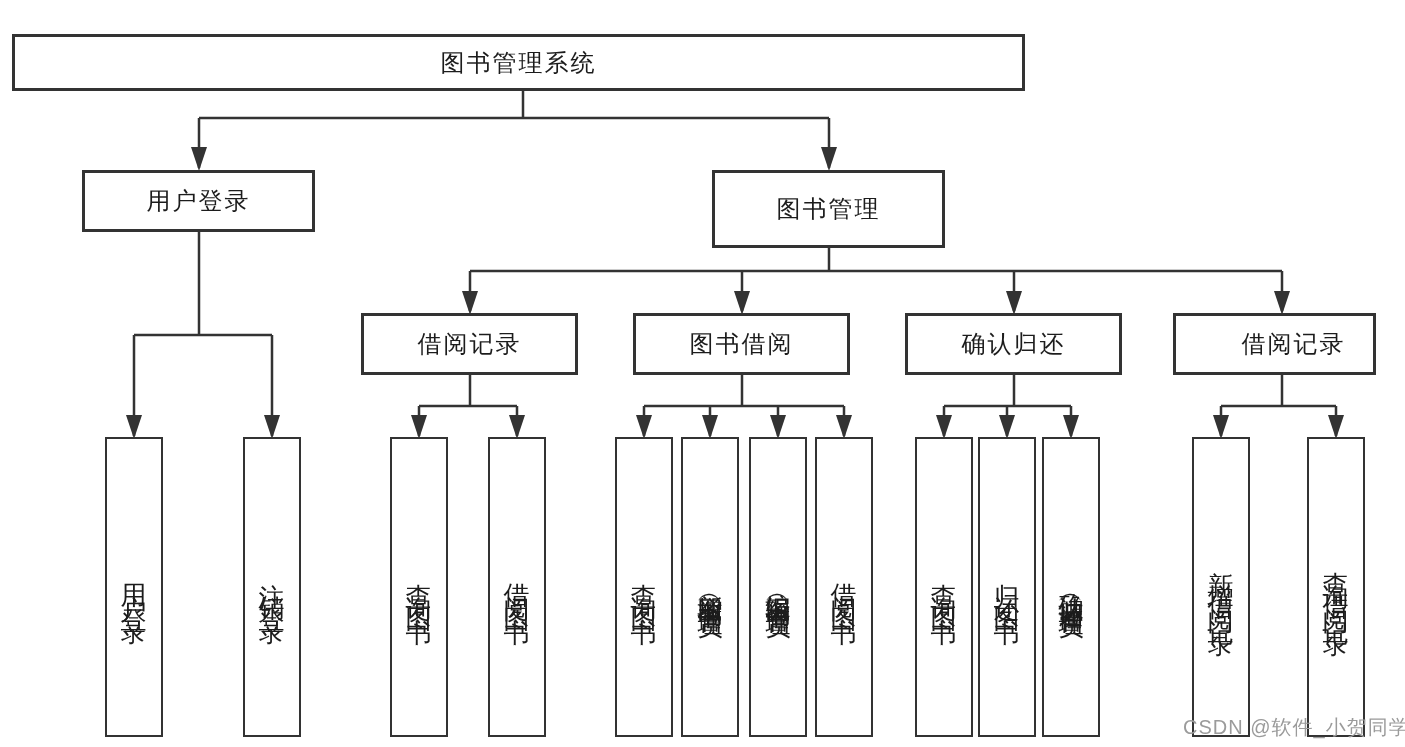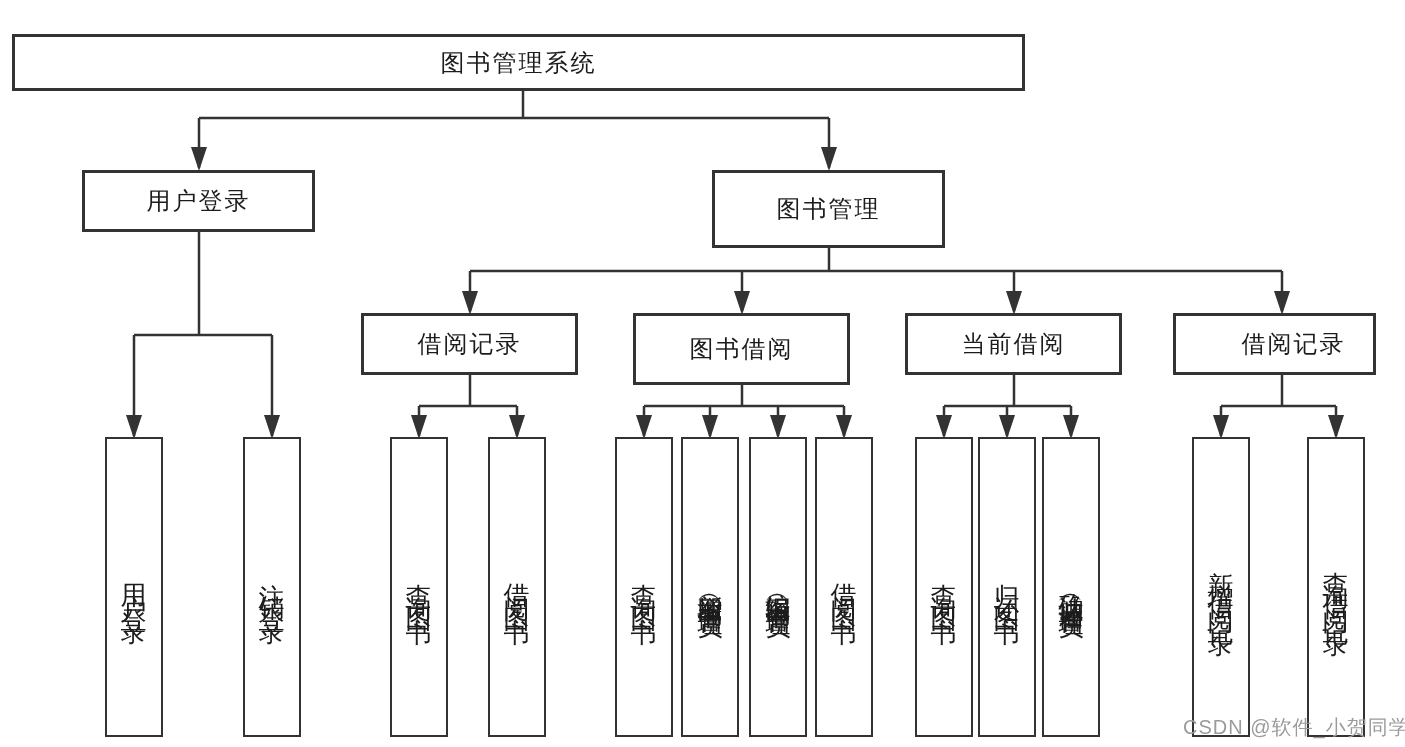--- a/index.html
+++ b/index.html
@@ -109,22 +109,22 @@
     <polygon points="1213,415 1229,415 1221,439"></polygon>
     <polygon points="1328,415 1344,415 1336,439"></polygon>
   </svg>
 
   <div class="node" style="left:12px; top:12px; width:1013px; height:57px;margin-top:22px;">图书管理系统</div>
 
   <div class="node" style="left:82px; top:170px; width:233px; height:62px;">用户登录</div>
   <div class="node" style="left:712px; top:170px; width:233px; height:78px;">图书管理</div>
 
   <div class="node" style="left:361px; top:313px; width:217px; height:62px;">借阅记录</div>
-  <div class="node" style="left:633px; top:313px; width:217px; height:72px;">图书借阅</div>
-  <div class="node" style="left:905px; top:313px; width:217px; height:62px;">当前借阅</div>
+  <div class="node" style="left:633px; top:313px; width:217px; height:62px;">图书借阅</div>
+  <div class="node" style="left:905px; top:313px; width:217px; height:62px;">确认归还</div>
   <div class="node" style="left:1173px; top:313px; width:203px; height:62px;padding-left:38px;">借阅记录</div>
 
   <div class="node leaf" style="left:105px; top:437px; width:58px; height:300px;">
     <span class="vtext">用户登录</span>
   </div>
   <div class="node leaf" style="left:243px; top:437px; width:58px; height:300px;">
     <span class="vtext">注销登录</span>
   </div>
 
   <div class="node leaf" style="left:390px; top:437px; width:58px; height:300px;">

